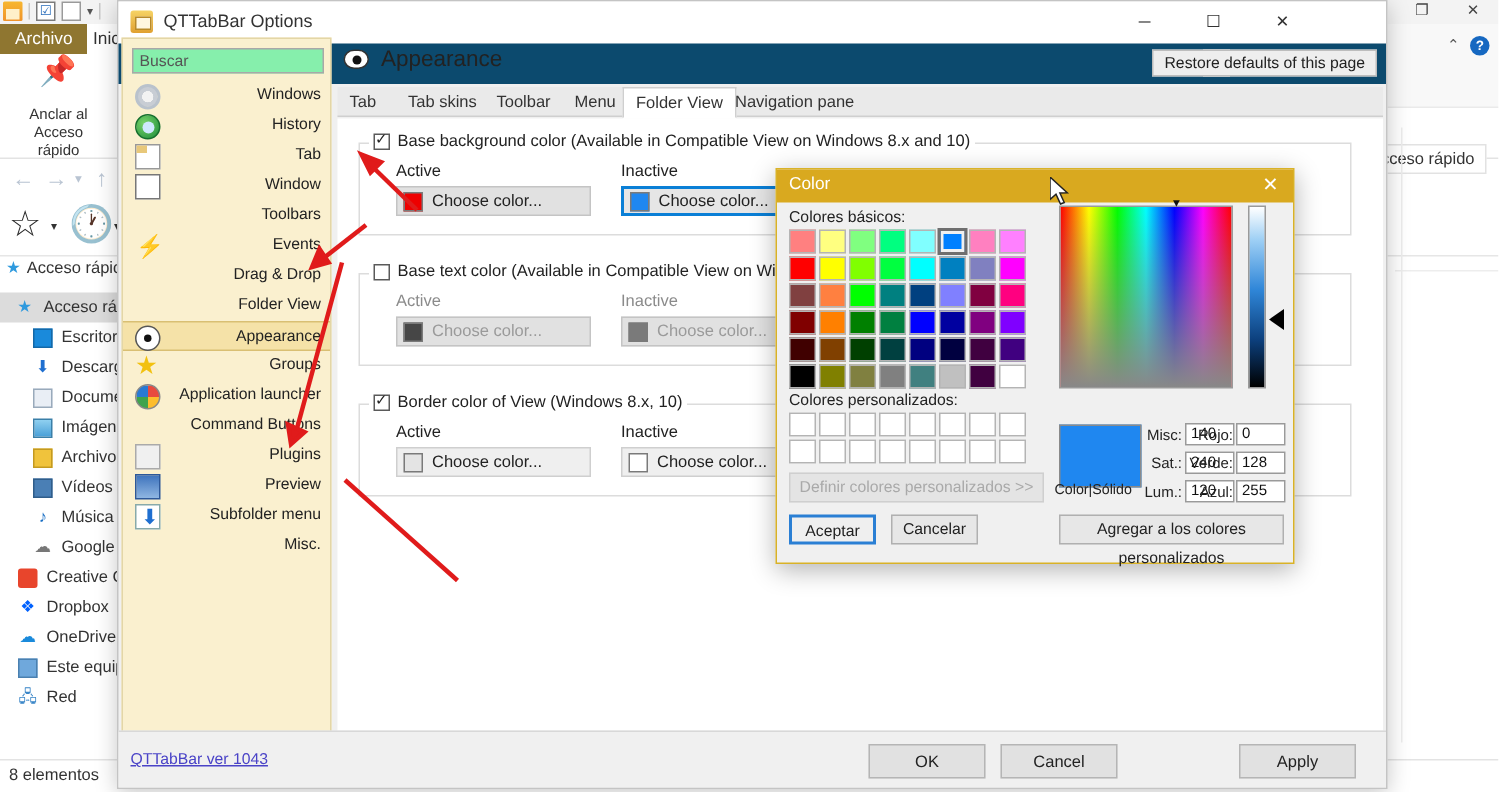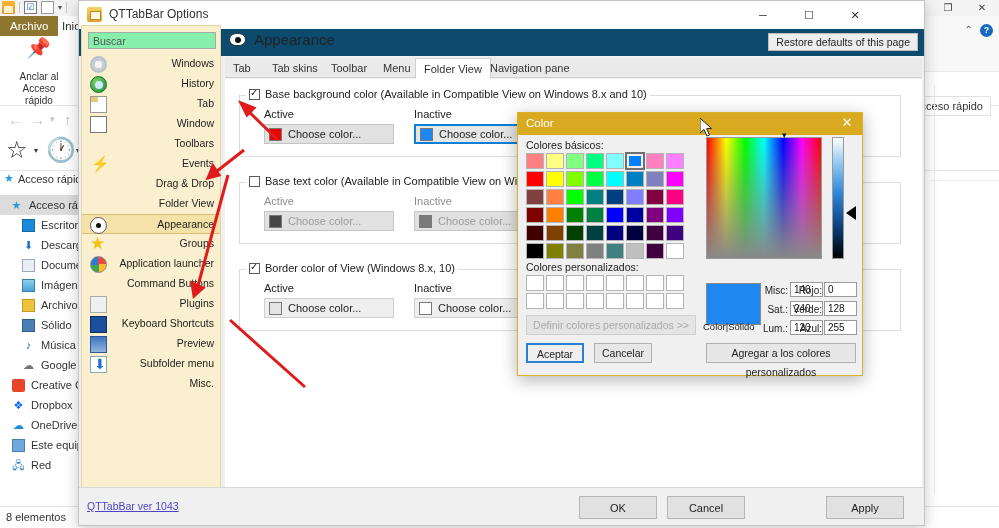--- a/index.html
+++ b/index.html
@@ -250,21 +250,21 @@
     <div class="nav-item" style="padding-left:22px;">
       <span class="nav-ico" style="background:linear-gradient(#8fd0f0,#4aa0d8);border:1px solid #3a7fa8;"></span>
       <span>Imágene</span>
     </div>
     <div class="nav-item" style="padding-left:22px;">
       <span class="nav-ico" style="background:#f0c33c;border:1px solid #c49a20;"></span>
       <span>Archivos</span>
     </div>
     <div class="nav-item" style="padding-left:22px;">
       <span class="nav-ico" style="background:#4a7fb5;border:1px solid #2f5d8a;"></span>
-      <span>Sólido</span>
+      <span>Vídeos</span>
     </div>
     <div class="nav-item" style="padding-left:22px;">
       <span class="nav-ico" style="color:#1a6fc4;">♪</span>
       <span>Música</span>
     </div>
     <div class="nav-item" style="padding-left:22px;">
       <span class="nav-ico" style="color:#777;">☁</span>
       <span>Google</span>
     </div>
     <div class="nav-item" style="padding-left:12px;">
@@ -361,24 +361,20 @@
       <div class="side-item">
         <span class="side-ico ico-launch"></span>
         <span class="lab">Application launcher</span>
       </div>
       <div class="side-item">
         <span class="lab">Command Buttons</span>
       </div>
       <div class="side-item">
         <span class="side-ico ico-plug"></span>
         <span class="lab">Plugins</span>
-      </div>
-      <div class="side-item">
-        <span class="side-ico ico-keys"></span>
-        <span class="lab">Keyboard Shortcuts</span>
       </div>
       <div class="side-item">
         <span class="side-ico ico-prev"></span>
         <span class="lab">Preview</span>
       </div>
       <div class="side-item">
         <span class="side-ico ico-sub"></span>
         <span class="lab">Subfolder menu</span>
       </div>
       <div class="side-item">

